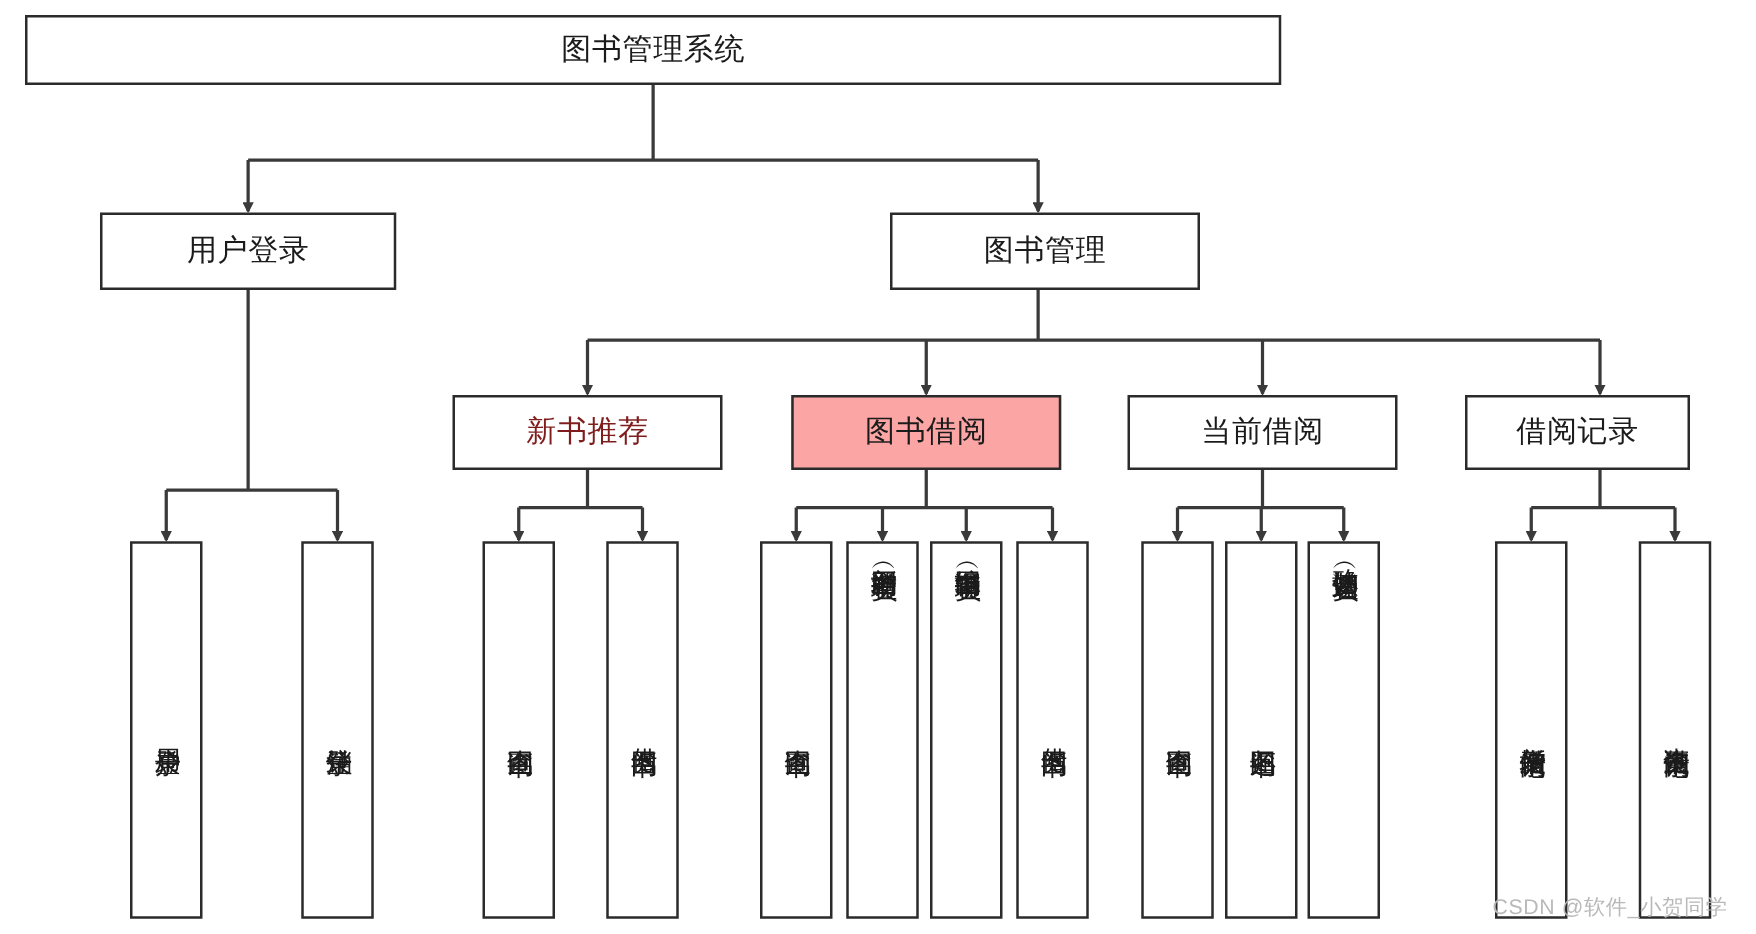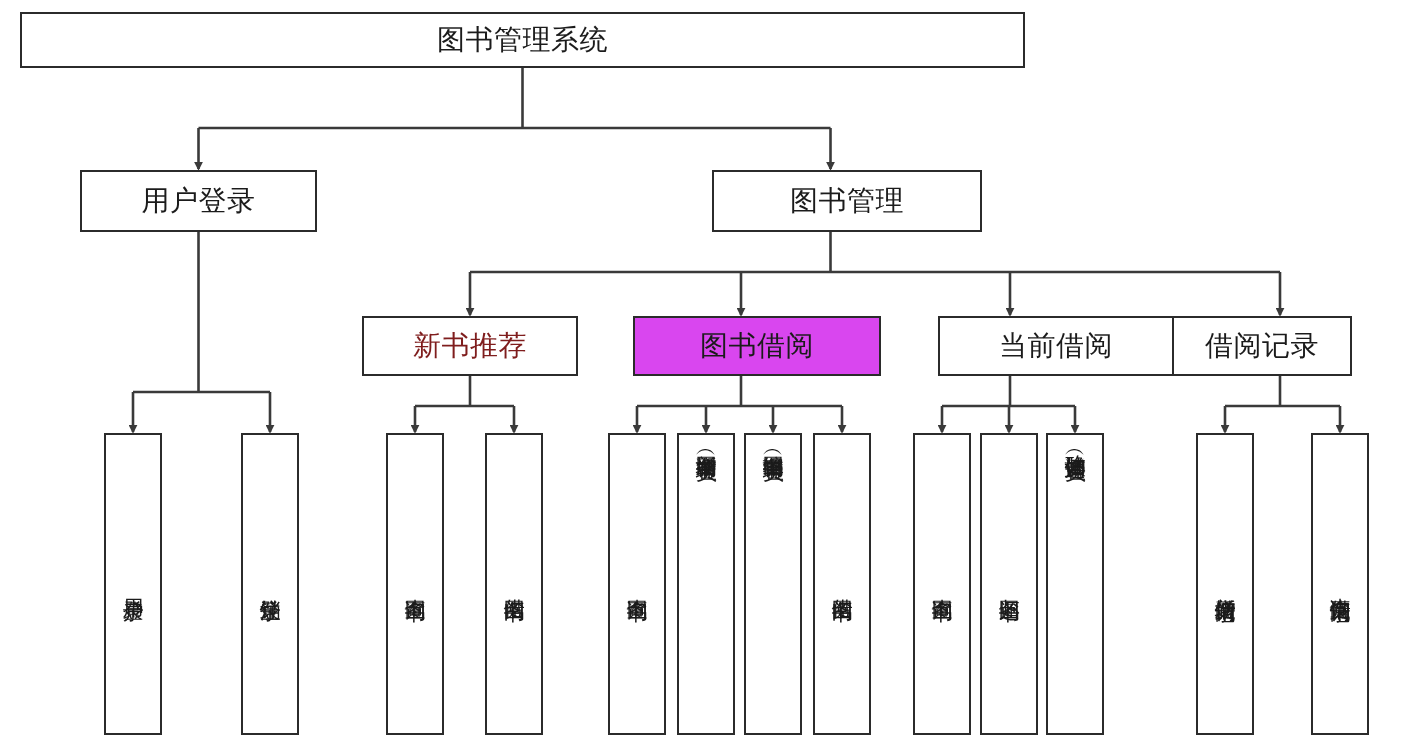--- a/index.html
+++ b/index.html
@@ -33,21 +33,21 @@
     border: 2px solid #2b2b2b;
     display: flex;
     align-items: center;
     justify-content: center;
     overflow: hidden;
   }
   .node.horiz {
     padding: 2px 4px;
   }
   .node .label-h {
-    font-size: 28px;
+    font-size: 24px;
     color: #1b1b1b;
     line-height: 1.2;
     white-space: nowrap;
     letter-spacing: 0.5px;
   }
   .node.vert {
     align-items: flex-start;
     justify-content: center;
     padding-top: 3px;
   }
@@ -120,30 +120,30 @@
       </g>
   </svg>
 
   <div id="node-layer">
       <div class="node horiz" style="left: 20px; top: 12px; width: 1005px; height: 56px; border-color: rgb(43, 43, 43); background: rgb(255, 255, 255);">
         <span class="label-h" style="color: rgb(27, 27, 27);">图书管理系统</span>
       </div>
       <div class="node horiz" style="left: 80px; top: 170px; width: 237px; height: 62px; border-color: rgb(43, 43, 43); background: rgb(255, 255, 255);">
         <span class="label-h" style="color: rgb(27, 27, 27);">用户登录</span>
       </div>
-      <div class="node horiz" style="left: 712px; top: 170px; width: 270px; height: 62px; border-color: rgb(43, 43, 43); background: rgb(255, 255, 255);">
+      <div class="node horiz" style="left: 712px; top: 170px; width: 248px; height: 62px; border-color: rgb(43, 43, 43); background: rgb(255, 255, 255);">
         <span class="label-h" style="color: rgb(27, 27, 27);">图书管理</span>
       </div>
       <div class="node horiz" style="left: 362px; top: 316px; width: 216px; height: 60px; border-color: rgb(43, 43, 43); background: rgb(255, 255, 255);">
         <span class="label-h" style="color: #7f1d1d;">新书推荐</span>
       </div>
-      <div class="node horiz" style="left: 633px; top: 316px; width: 248px; height: 60px; border-color: rgb(43, 43, 43); background: #d946ef;">
+      <div class="node horiz" style="left: 633px; top: 316px; width: 216px; height: 60px; border-color: rgb(43, 43, 43); background: #fca5a5;">
         <span class="label-h" style="color: rgb(27, 27, 27);">图书借阅</span>
       </div>
-      <div class="node horiz" style="left: 938px; top: 316px; width: 236px; height: 60px; border-color: rgb(43, 43, 43); background: rgb(255, 255, 255);">
+      <div class="node horiz" style="left: 902px; top: 316px; width: 216px; height: 60px; border-color: rgb(43, 43, 43); background: rgb(255, 255, 255);">
         <span class="label-h" style="color: rgb(27, 27, 27);">当前借阅</span>
       </div>
       <div class="node horiz" style="left: 1172px; top: 316px; width: 180px; height: 60px; border-color: rgb(43, 43, 43); background: rgb(255, 255, 255);">
         <span class="label-h" style="color: rgb(27, 27, 27);">借阅记录</span>
       </div>
       <div class="node vert centered" style="left: 104px; top: 433px; width: 58px; height: 302px; border-color: rgb(43, 43, 43); background: rgb(255, 255, 255);">
         <span class="label-v" style="color: rgb(27, 27, 27);">用户登录</span>
       </div>
       <div class="node vert centered" style="left: 241px; top: 433px; width: 58px; height: 302px; border-color: rgb(43, 43, 43); background: rgb(255, 255, 255);">
         <span class="label-v" style="color: rgb(27, 27, 27);">注销登录</span>
@@ -176,14 +176,15 @@
         <span class="label-v" style="color: rgb(27, 27, 27);">确认归还（管理员）</span>
       </div>
       <div class="node vert centered" style="left: 1196px; top: 433px; width: 58px; height: 302px; border-color: rgb(43, 43, 43); background: rgb(255, 255, 255);">
         <span class="label-v" style="color: rgb(27, 27, 27);">新增借阅记录</span>
       </div>
       <div class="node vert centered" style="left: 1311px; top: 433px; width: 58px; height: 302px; border-color: rgb(43, 43, 43); background: rgb(255, 255, 255);">
         <span class="label-v" style="color: rgb(27, 27, 27);">查询借阅记录</span>
       </div>
     </div>
 
+  <div class="watermark" style="left: 1194px; top: 714px; color: rgb(185, 185, 185);">CSDN @软件_小贺同学</div>
 
 </div>
 
 </body></html>

